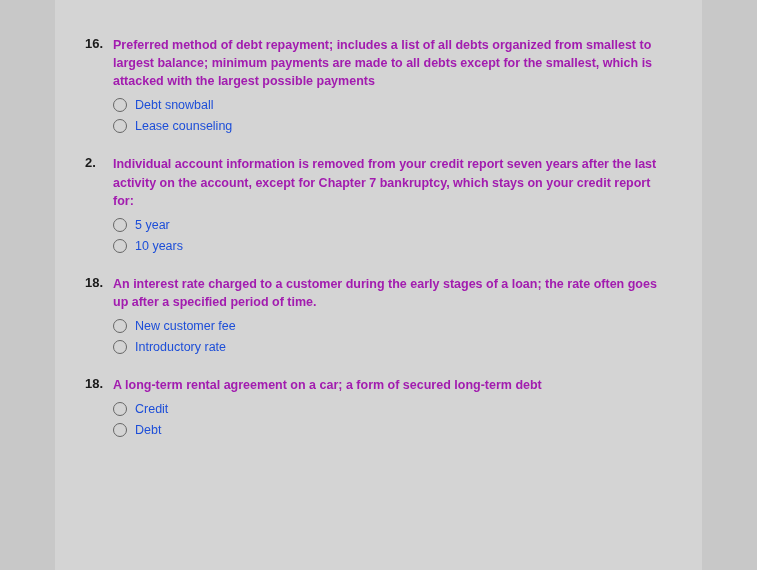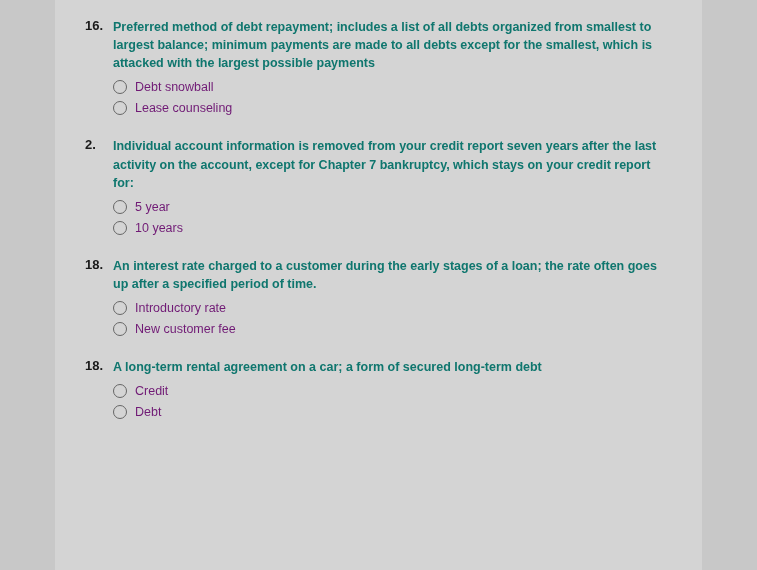--- a/index.html
+++ b/index.html
@@ -17,21 +17,21 @@
       min-height: 570px;
       display: flex;
       justify-content: center;
       align-items: flex-start;
     }
 
     .page {
       background-color: #d4d4d4;
       width: 647px;
       min-height: 570px;
-      padding: 18px 30px 20px 30px;
+      padding: 36px 30px 20px 30px;
     }
 
     .question-block {
       margin-bottom: 22px;
     }
 
     .question-header {
       display: flex;
       align-items: flex-start;
       margin-bottom: 8px;
@@ -41,21 +41,21 @@
       font-weight: bold;
       font-size: 13px;
       min-width: 28px;
       color: #1a1a1a;
     }
 
     .question-text {
       font-size: 12.5px;
       font-weight: bold;
       line-height: 1.45;
-      color: #0f766e;
+      color: #a21caf;
       flex: 1;
     }
 
     .options-list {
       margin-left: 28px;
       margin-top: 6px;
     }
 
     .option-item {
       display: flex;
@@ -70,21 +70,21 @@
       border-radius: 50%;
       border: 1.5px solid #666;
       background: transparent;
       margin-right: 8px;
       flex-shrink: 0;
       display: inline-block;
     }
 
     .option-label {
       font-size: 12.5px;
-      color: #701a75;
+      color: #1d4ed8;
     }
   </style>
 </head>
 <body>
 
 <div class="page">
 <div class="question-block">
       <div class="question-header">
         <span class="question-number">16.</span>
         <span class="question-text">Preferred method of debt repayment; includes a list of all debts organized from smallest to largest balance; minimum payments are made to all debts except for the smallest, which is attacked with the largest possible payments</span>
@@ -117,25 +117,25 @@
       </div>
     </div>
     <div class="question-block">
       <div class="question-header">
         <span class="question-number">18.</span>
         <span class="question-text">An interest rate charged to a customer during the early stages of a loan; the rate often goes up after a specified period of time.</span>
       </div>
       <div class="options-list">
         <div class="option-item">
           <span class="radio-circle"></span>
-          <span class="option-label">Introductory rate</span>
+          <span class="option-label">New customer fee</span>
         </div>
         <div class="option-item">
           <span class="radio-circle"></span>
-          <span class="option-label">New customer fee</span>
+          <span class="option-label">Introductory rate</span>
         </div>
       </div>
     </div>
     <div class="question-block">
       <div class="question-header">
         <span class="question-number">18.</span>
         <span class="question-text">A long-term rental agreement on a car; a form of secured long-term debt</span>
       </div>
       <div class="options-list">
         <div class="option-item">

